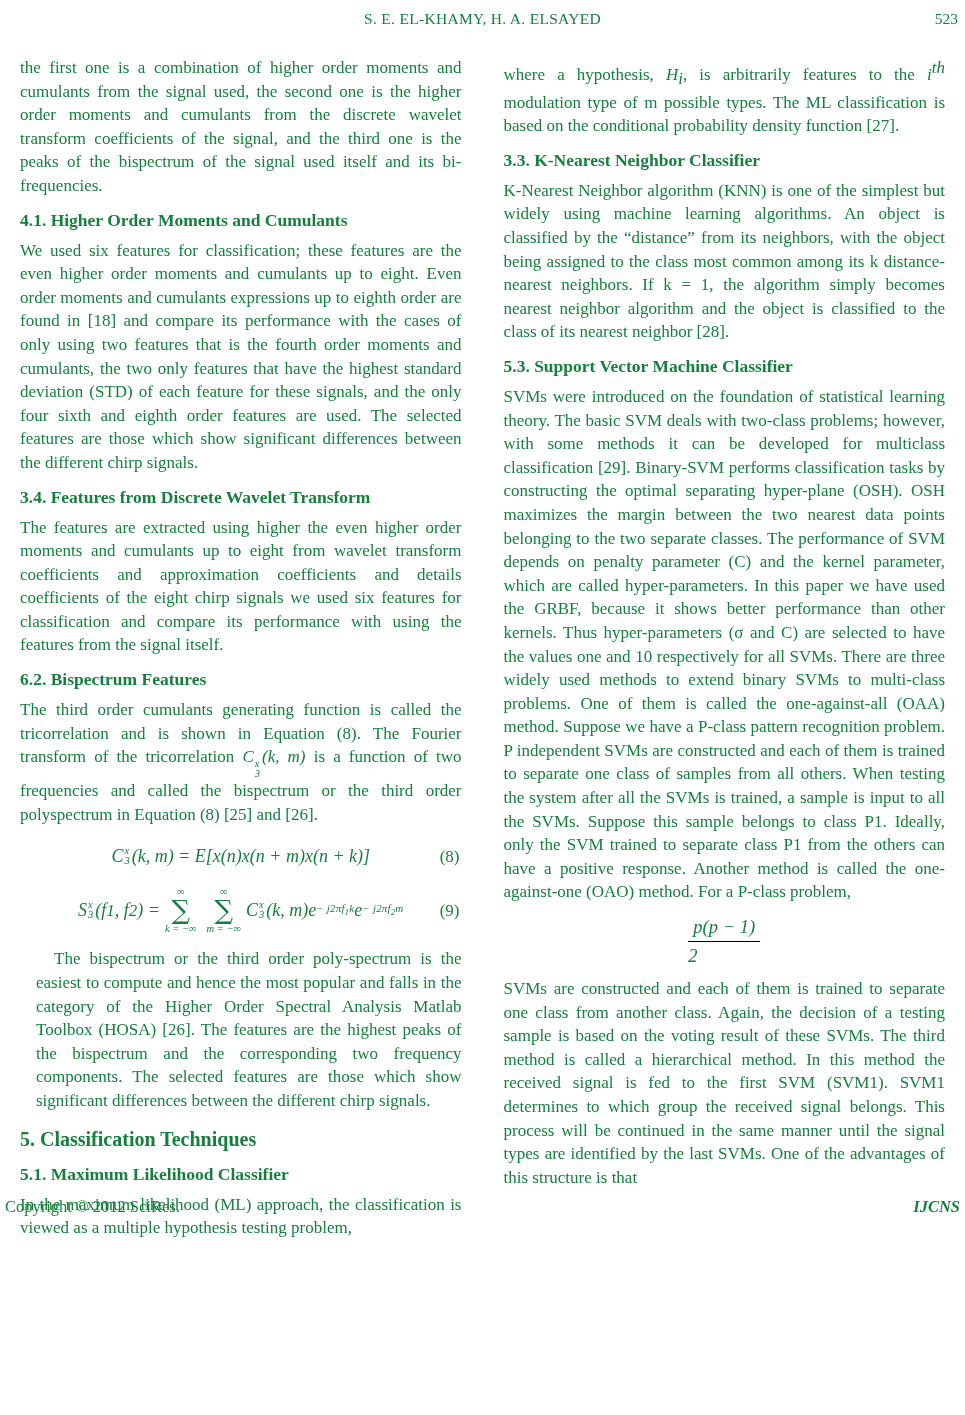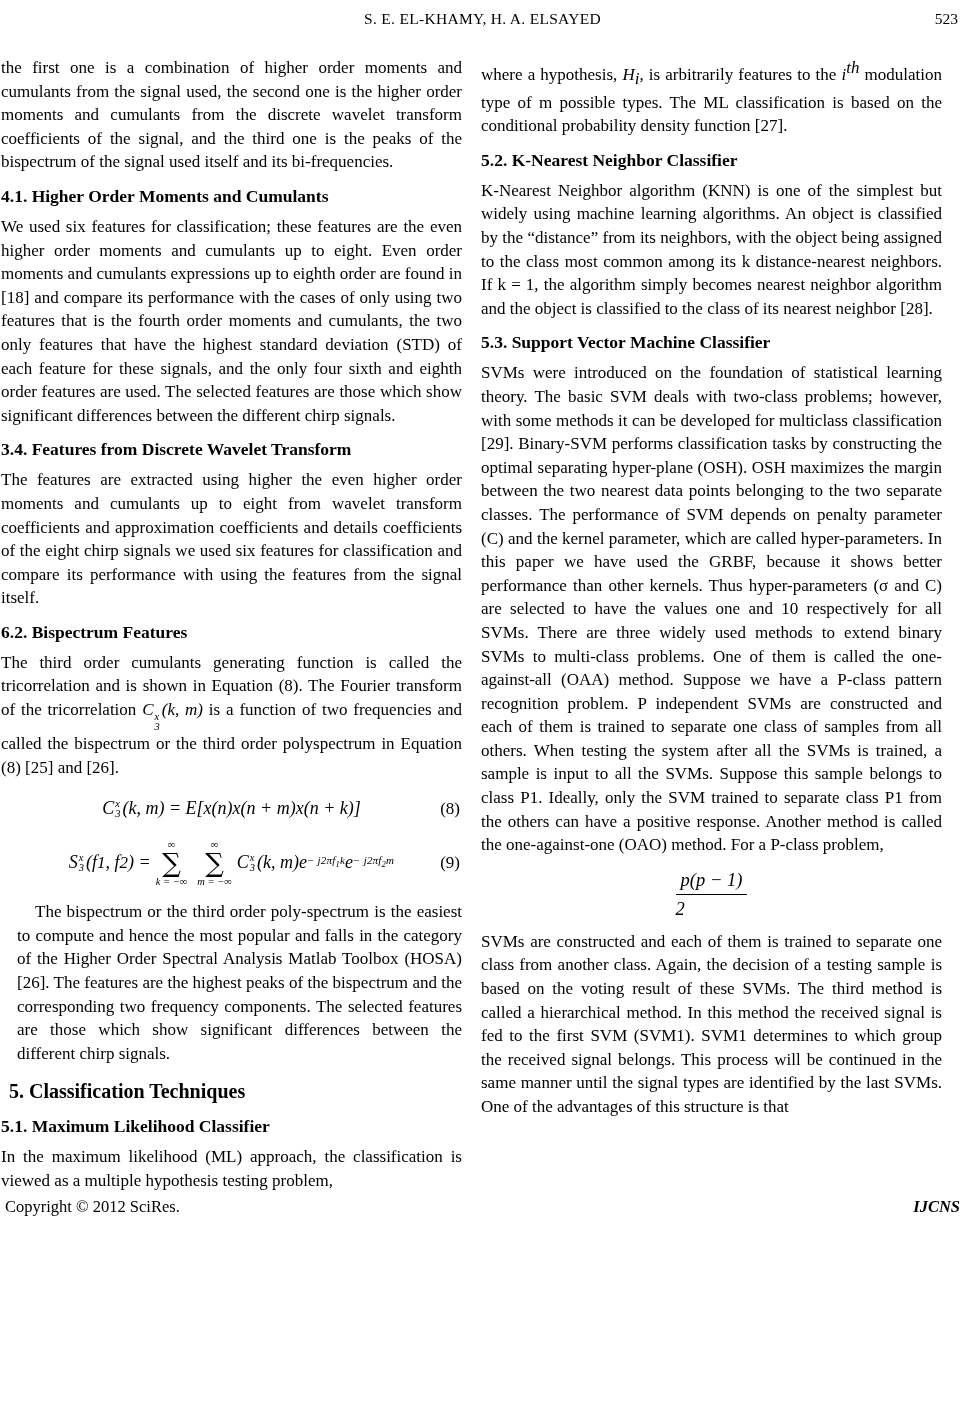--- a/index.html
+++ b/index.html
@@ -2,38 +2,38 @@
 <html><head>
 <meta charset="utf-8">
 <style>
   * { box-sizing: border-box; }
   html, body { margin: 0; padding: 0; background: #ffffff; }
   .page {
     position: relative;
     width: 965px;
     height: 1243px;
     background: #ffffff;
-    color: #000000;
+    color: #15803d;
     font-family: "Liberation Serif", serif;
     font-size: 17px;
     line-height: 23.6px;
     overflow: hidden;
   }
   
   .page-header { position: relative; height: 26px; padding-top: 7px; font-size: 15.5px; }
   .running-title { position: absolute; left: 0; right: 0; top: 7px; text-align: center; letter-spacing: 0.3px; }
   .page-number { position: absolute; right: 7px; top: 7px; }
   
-  .columns { display: flex; gap: 19px; padding: 0 1px; margin-top: 30px; }
+  .columns { display: flex; gap: 42px; padding: 0 20px; margin-top: 30px; }
   .col { width: 461px; text-align: justify; }
   p { margin: 0; }
   .indent { text-indent: 18px; margin-left: 16px; }
   .subhead { font-size: 17.5px; font-weight: bold; margin: 11px 0 7px; text-align: left; line-height: 23px; }
   .subhead.tight { }
-  .sechead { font-size: 20px; font-weight: bold; margin: 13px 8px 5px; text-align: left; line-height: 26px; }
+  .sechead { font-size: 20px; font-weight: bold; margin: 13px 0 5px; text-align: left; line-height: 26px; }
   
   .math { font-style: italic; white-space: nowrap; }
   .ss {
     display: inline-flex; flex-direction: column; align-items: flex-start;
     font-size: 10.5px; line-height: 10px; vertical-align: -5px;
     font-style: italic; margin: 0 2px 0 1px;
   }
   .ss sup, .ss sub { font-size: 10.5px; line-height: 10px; position: static; }
   sub.small, sup.small { font-size: 17px; font-style: italic; }
   
@@ -139,21 +139,21 @@
       <h2 class="sechead">5. Classification Techniques</h2>
       <h3 class="subhead tight">5.1. Maximum Likelihood Classifier</h3>
       <p class="para">In the maximum likelihood (ML) approach, the classification is viewed as a multiple hypothesis testing problem,</p>
     </section>
 
     <section class="col">
       <p class="para">
         <span>where a hypothesis, </span><span class="math"><i>H</i><sub class="small">i</sub></span><span>, is arbitrarily features to the </span><span class="math"><i>i</i><sup class="small">th</sup></span><span> modulation type of m possible types. The ML classification is based on the conditional probability density function [27].</span>
       </p>
 
-      <h3 class="subhead">5.2. K-Nearest Neighbor Classifier</h3>
+      <h3 class="subhead">3.3. K-Nearest Neighbor Classifier</h3>
       <p class="para">K-Nearest Neighbor algorithm (KNN) is one of the simplest but widely using machine learning algorithms. An object is classified by the “distance” from its neighbors, with the object being assigned to the class most common among its k distance-nearest neighbors. If k = 1, the algorithm simply becomes nearest neighbor algorithm and the object is classified to the class of its nearest neighbor [28].</p>
 
       <h3 class="subhead">5.3. Support Vector Machine Classifier</h3>
       <p class="para">SVMs were introduced on the foundation of statistical learning theory. The basic SVM deals with two-class problems; however, with some methods it can be developed for multiclass classification [29]. Binary-SVM performs classification tasks by constructing the optimal separating hyper-plane (OSH). OSH maximizes the margin between the two nearest data points belonging to the two separate classes. The performance of SVM depends on penalty parameter (C) and the kernel parameter, which are called hyper-parameters. In this paper we have used the GRBF, because it shows better performance than other kernels. Thus hyper-parameters (σ and C) are selected to have the values one and 10 respectively for all SVMs. There are three widely used methods to extend binary SVMs to multi-class problems. One of them is called the one-against-all (OAA) method. Suppose we have a P-class pattern recognition problem. P independent SVMs are constructed and each of them is trained to separate one class of samples from all others. When testing the system after all the SVMs is trained, a sample is input to all the SVMs. Suppose this sample belongs to class P1. Ideally, only the SVM trained to separate class P1 from the others can have a positive response. Another method is called the one-against-one (OAO) method. For a P-class problem,</p>
 
       <div class="fraction-row">
         <span class="fraction">
           <span class="num">p(p − 1)</span>
           <span class="den">2</span>
         </span>

